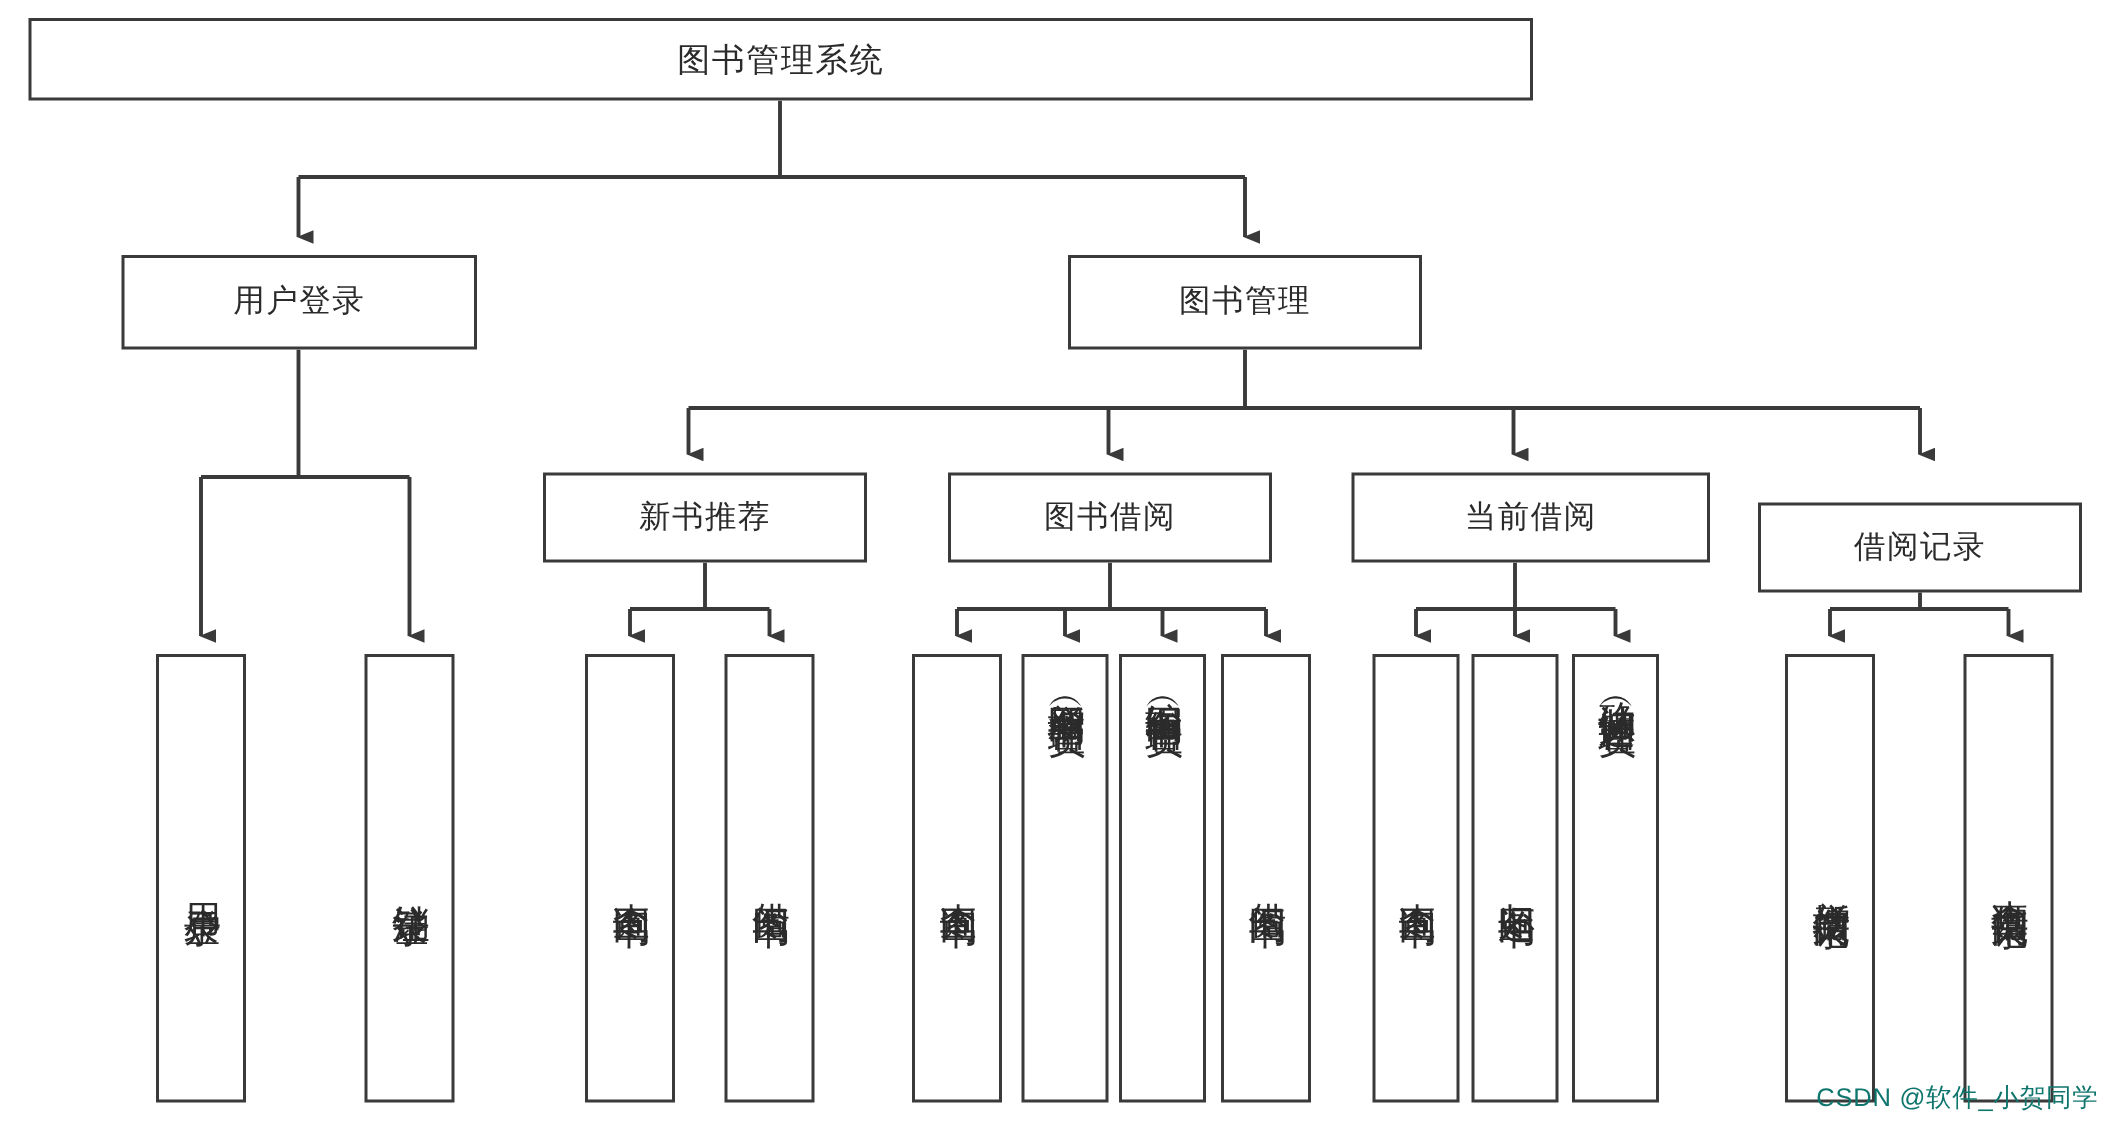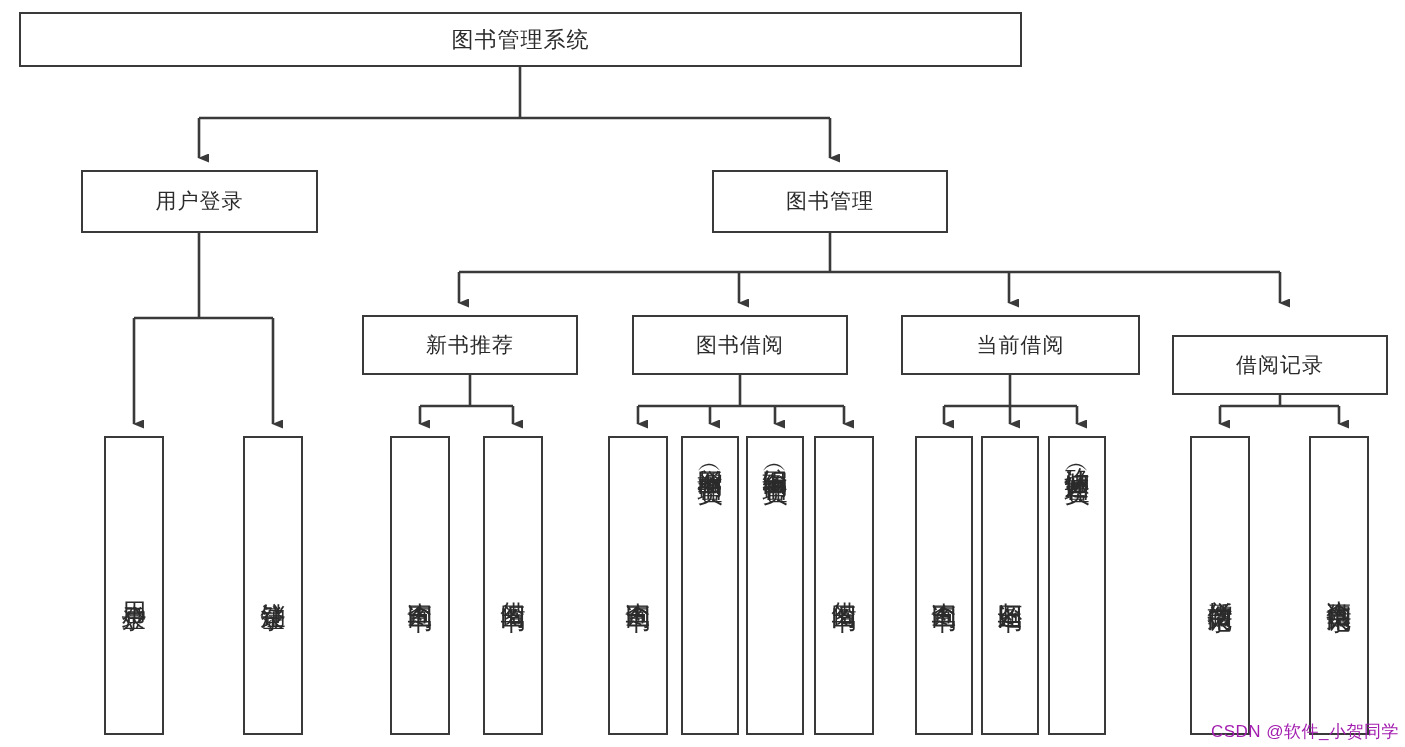--- a/index.html
+++ b/index.html
@@ -39,21 +39,21 @@
     line-height:1;
     white-space:nowrap;
   }
   .node.v.mid{align-items:center;padding-top:0;}
 
   .watermark{
     position:absolute;
     right:6px;
     bottom:4px;
     font-size:17px;
-    color:#a21caf;
+    color:#0f766e;
     letter-spacing:.5px;
     white-space:nowrap;
     user-select:none;
   }
 </style>
 </head>
 <body>
 
 <div id="canvas">
 

